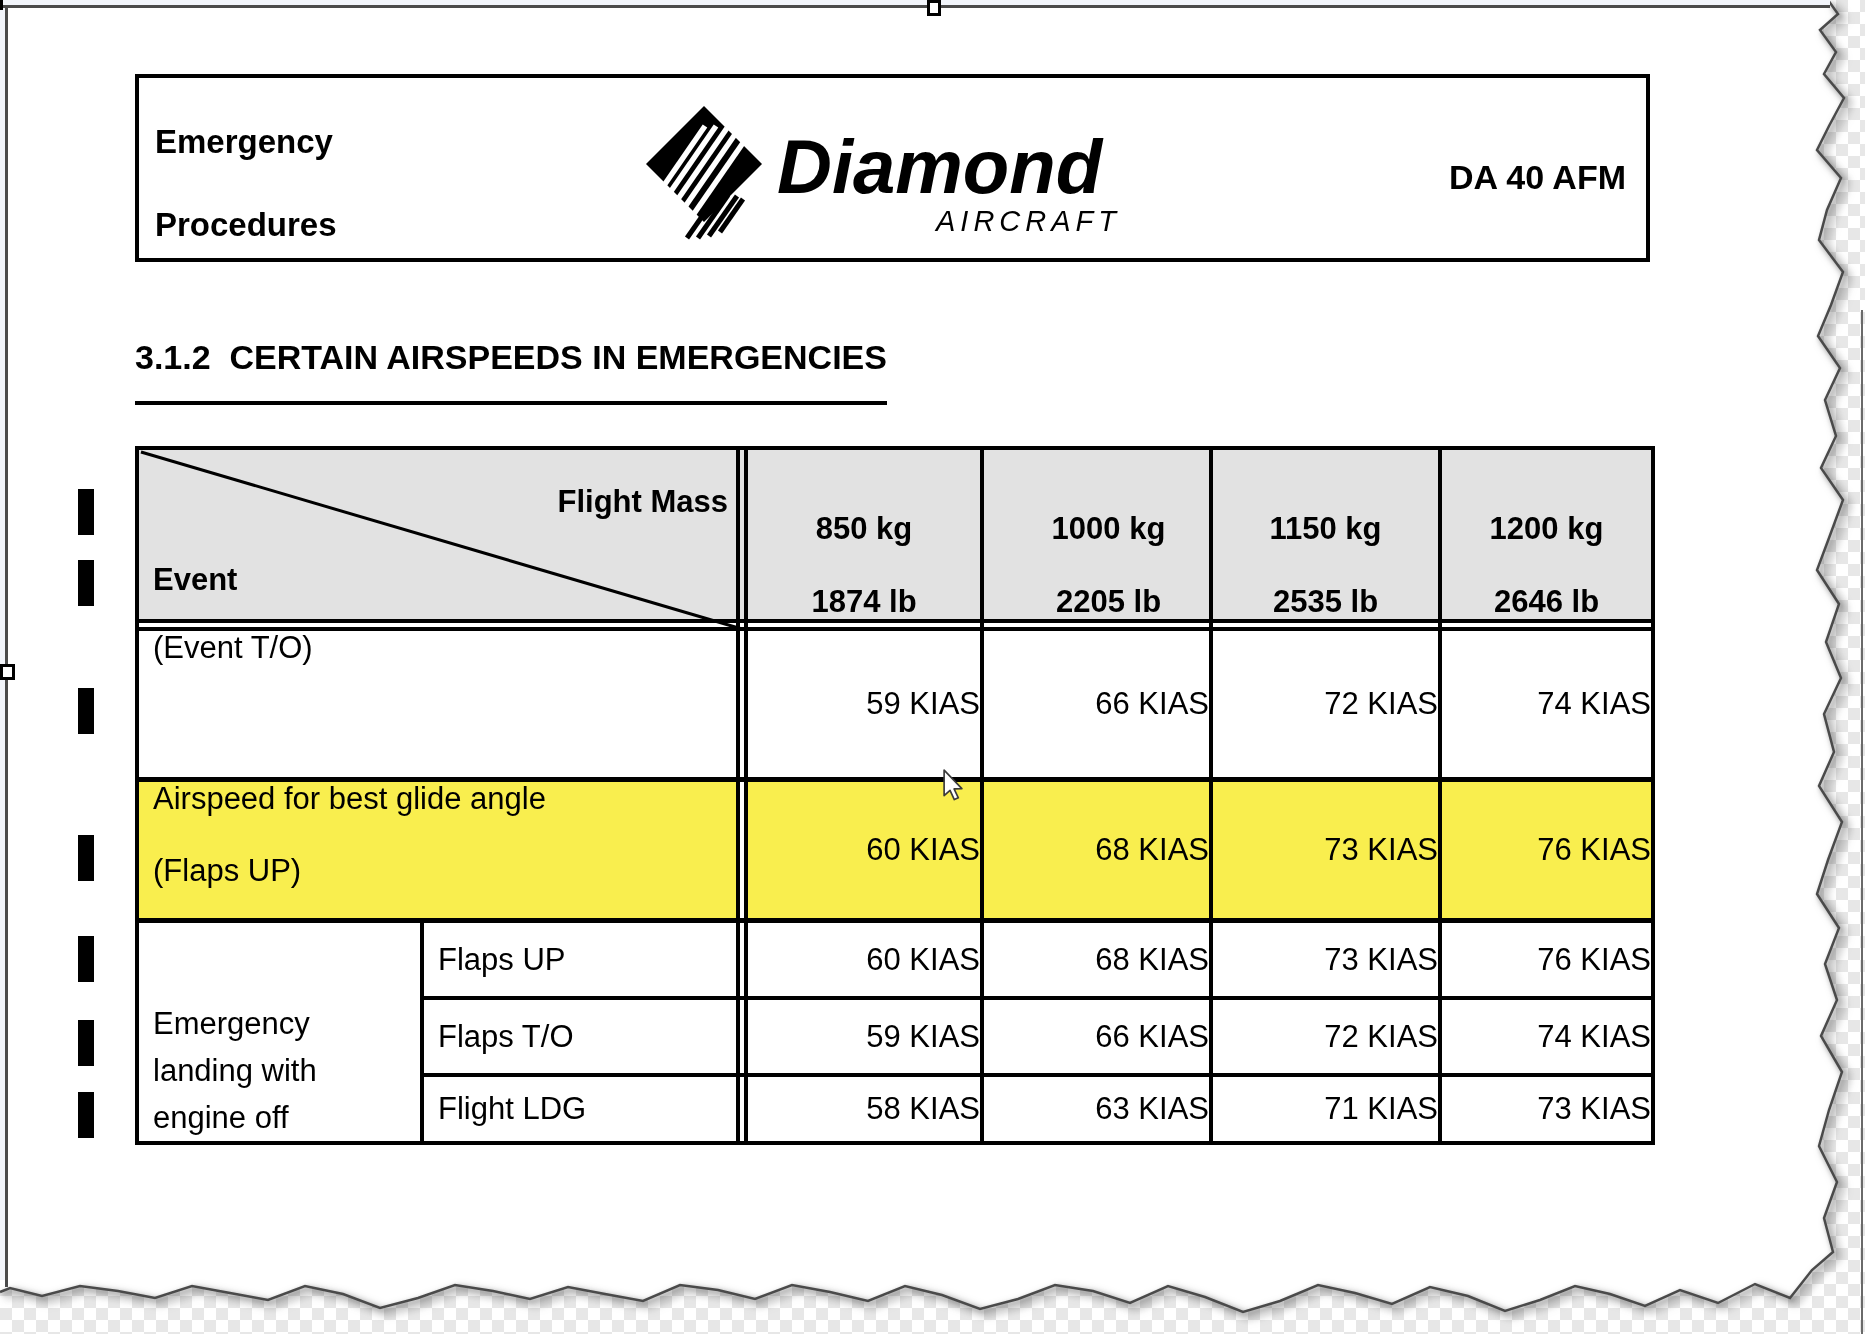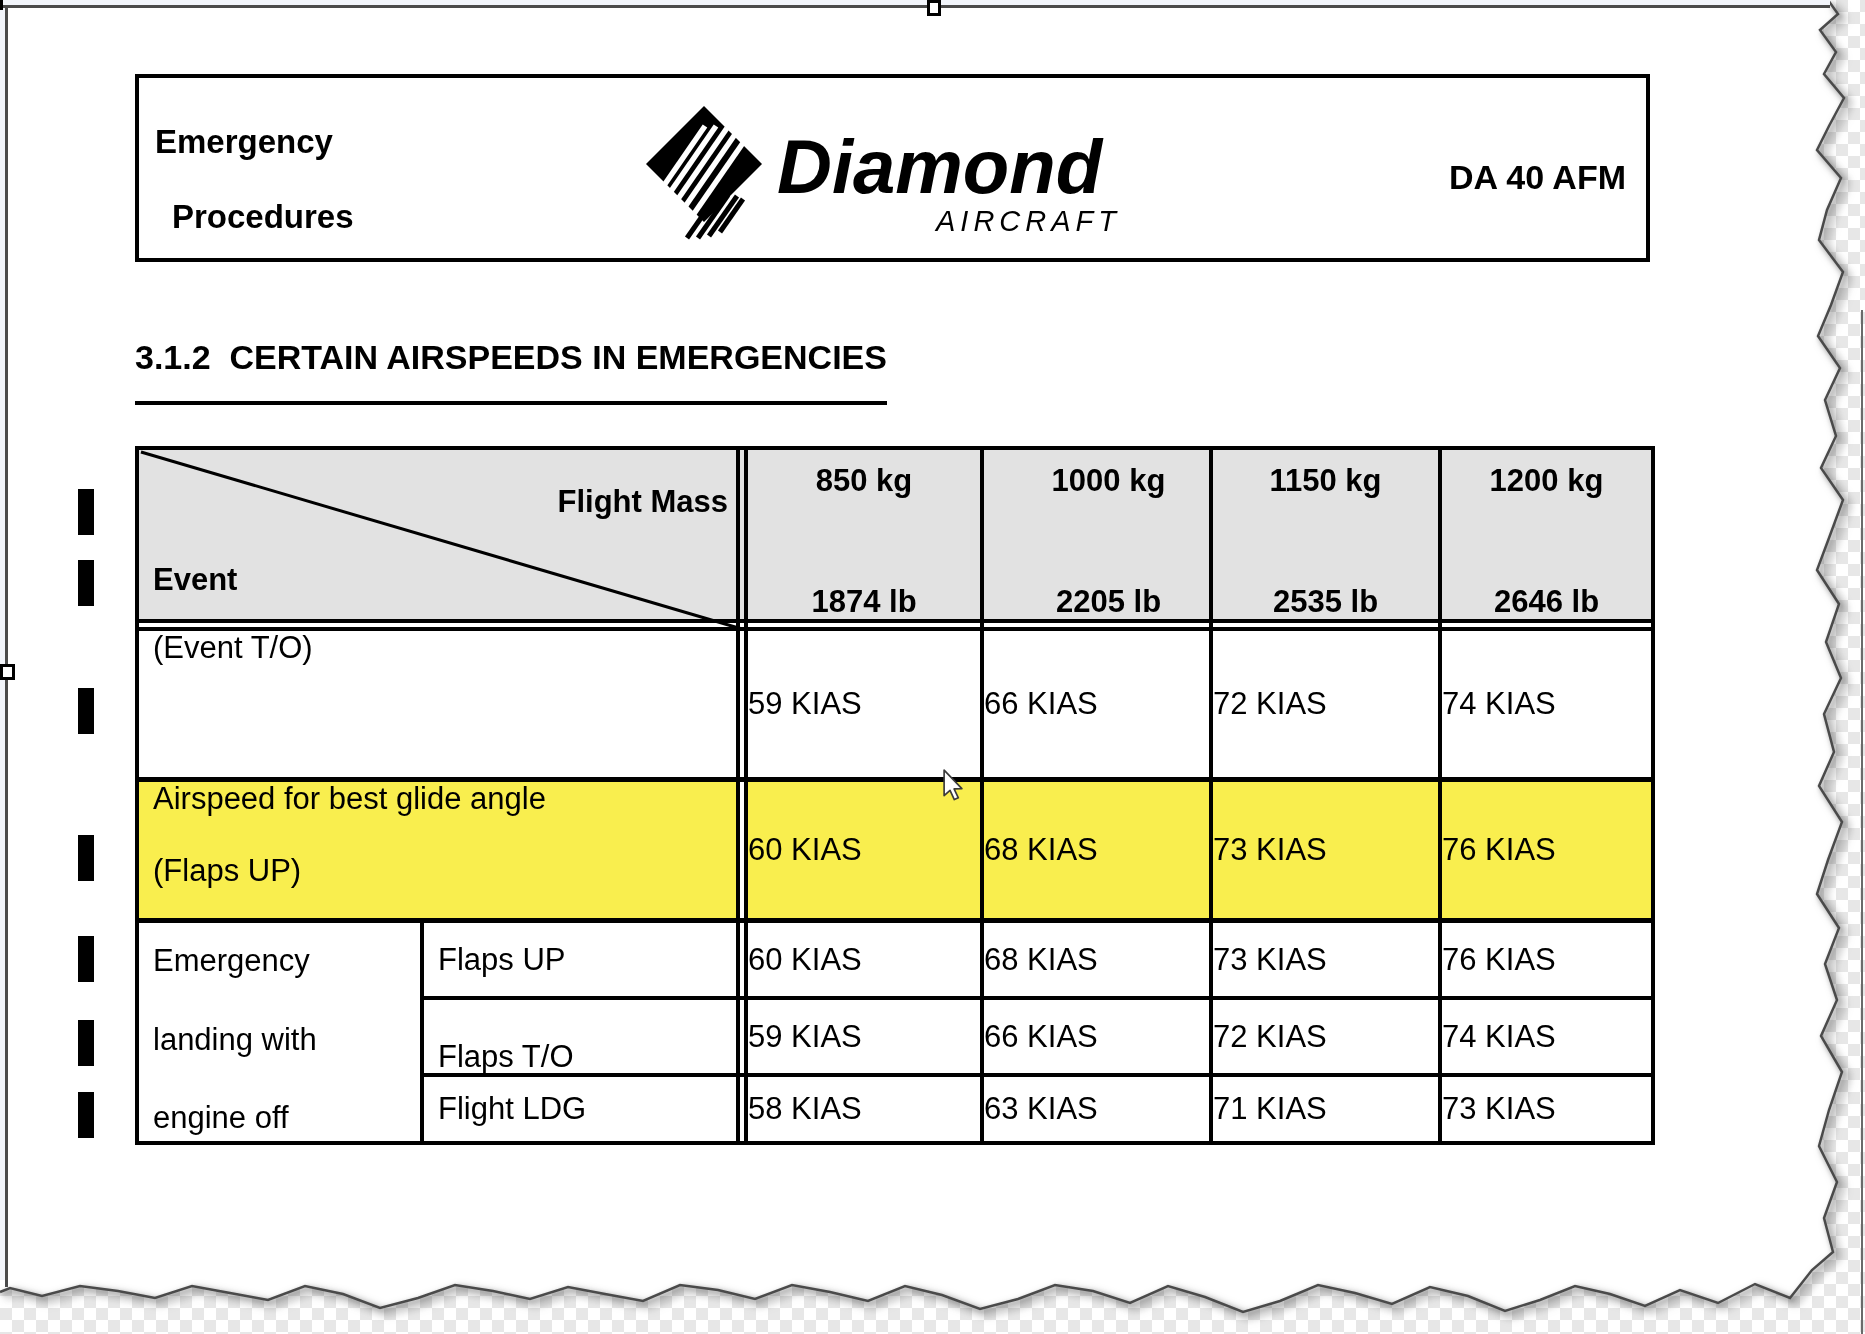--- a/index.html
+++ b/index.html
@@ -20,21 +20,21 @@
   #da40{position:absolute;right:20px;top:80px;font-size:34px;font-weight:bold;}
   
   #heading{left:135px;top:338px;}
   #heading span{display:inline-block;font-size:34px;font-weight:bold;white-space:pre;
                 border-bottom:4px solid #000;padding-bottom:24px;}
   
   #tbl{left:135px;top:446px;width:1520px;height:699px;border:4px solid #000;
        box-sizing:border-box;background:#fff;}
   .fill{position:absolute;}
   .blk{background:#000;}
-  .cell{position:absolute;display:flex;align-items:center;justify-content:space-between;
+  .cell{position:absolute;display:flex;align-items:center;justify-content:flex-end;
         font-size:31px;line-height:34px;}
   .cell.left{justify-content:flex-start;text-align:left;}
   .lines2{flex-direction:column;gap:38px;align-items:flex-start;}
   .colhead{flex-direction:column;gap:39px;font-weight:bold;padding-top:14px;box-sizing:border-box;}
   .grouplabel{flex-direction:column;align-items:flex-start;line-height:47px;padding-top:14px;box-sizing:border-box;}
   .bar{position:absolute;left:78px;width:16px;height:46px;background:#000;}
 </style>
 </head>
 <body>
 <div id="canvas">
@@ -69,21 +69,21 @@
   <div class="abs vline" style="left:0;top:5px;width:1830px;height:3px;"></div>
   <div class="abs gutter" style="left:0;top:8px;width:5px;height:1272px;"></div>
   <div class="abs vline" style="left:5px;top:8px;width:3px;height:1279px;"></div>
   <div class="abs blk" style="left:0;top:0;width:3px;height:10px;background:#000;"></div>
   <div class="abs marker" style="left:927px;top:0;width:14px;height:16px;"></div>
   <div class="abs marker" style="left:0;top:664px;width:15px;height:16px;"></div>
   <div class="abs" style="left:1861px;top:310px;width:2px;height:1024px;background:#6a6a6a;"></div>
 
   <div class="abs" id="headerBox">
     <span class="hb-line" style="top:45px;">Emergency</span>
-    <span class="hb-line" style="top:120px;margin-left:17px;">Procedures</span>
+    <span class="hb-line" style="top:128px;">Procedures</span>
     <svg style="position:absolute;left:500px;top:22px;" width="540" height="140" viewBox="0 0 540 140">
       <polygon points="65,6 123,64 65,122 7,64" fill="#000"></polygon>
       <g stroke="#fff" stroke-width="5.5">
         <line x1="8" y1="110" x2="66" y2="26"></line>
         <line x1="19" y1="110" x2="77" y2="26"></line>
         <line x1="30" y1="112" x2="88" y2="28"></line>
         <line x1="41" y1="114" x2="99" y2="30"></line>
         <line x1="52" y1="118" x2="106" y2="40"></line>
       </g>
       <g stroke="#000" stroke-width="5">
@@ -166,21 +166,21 @@
       <span>landing with</span>
       <span>engine off</span>
     </div>
 
     <div class="cell left" style="left:299px;top:473px;width:290px;height:73px;">Flaps UP</div>
     <div class="cell" style="left:609px;top:473px;width:232px;height:73px;">60 KIAS</div>
     <div class="cell" style="left:845px;top:473px;width:225px;height:73px;">68 KIAS</div>
     <div class="cell" style="left:1074px;top:473px;width:225px;height:73px;">73 KIAS</div>
     <div class="cell" style="left:1303px;top:473px;width:209px;height:73px;">76 KIAS</div>
 
-    <div class="cell left" style="left:299px;top:550px;width:290px;height:73px;margin-top:20px;">Flaps T/O</div>
+    <div class="cell left" style="left:299px;top:550px;width:290px;height:73px;">Flaps T/O</div>
     <div class="cell" style="left:609px;top:550px;width:232px;height:73px;">59 KIAS</div>
     <div class="cell" style="left:845px;top:550px;width:225px;height:73px;">66 KIAS</div>
     <div class="cell" style="left:1074px;top:550px;width:225px;height:73px;">72 KIAS</div>
     <div class="cell" style="left:1303px;top:550px;width:209px;height:73px;">74 KIAS</div>
 
     <div class="cell left" style="left:299px;top:627px;width:290px;height:64px;">Flight LDG</div>
     <div class="cell" style="left:609px;top:627px;width:232px;height:64px;">58 KIAS</div>
     <div class="cell" style="left:845px;top:627px;width:225px;height:64px;">63 KIAS</div>
     <div class="cell" style="left:1074px;top:627px;width:225px;height:64px;">71 KIAS</div>
     <div class="cell" style="left:1303px;top:627px;width:209px;height:64px;">73 KIAS</div>

